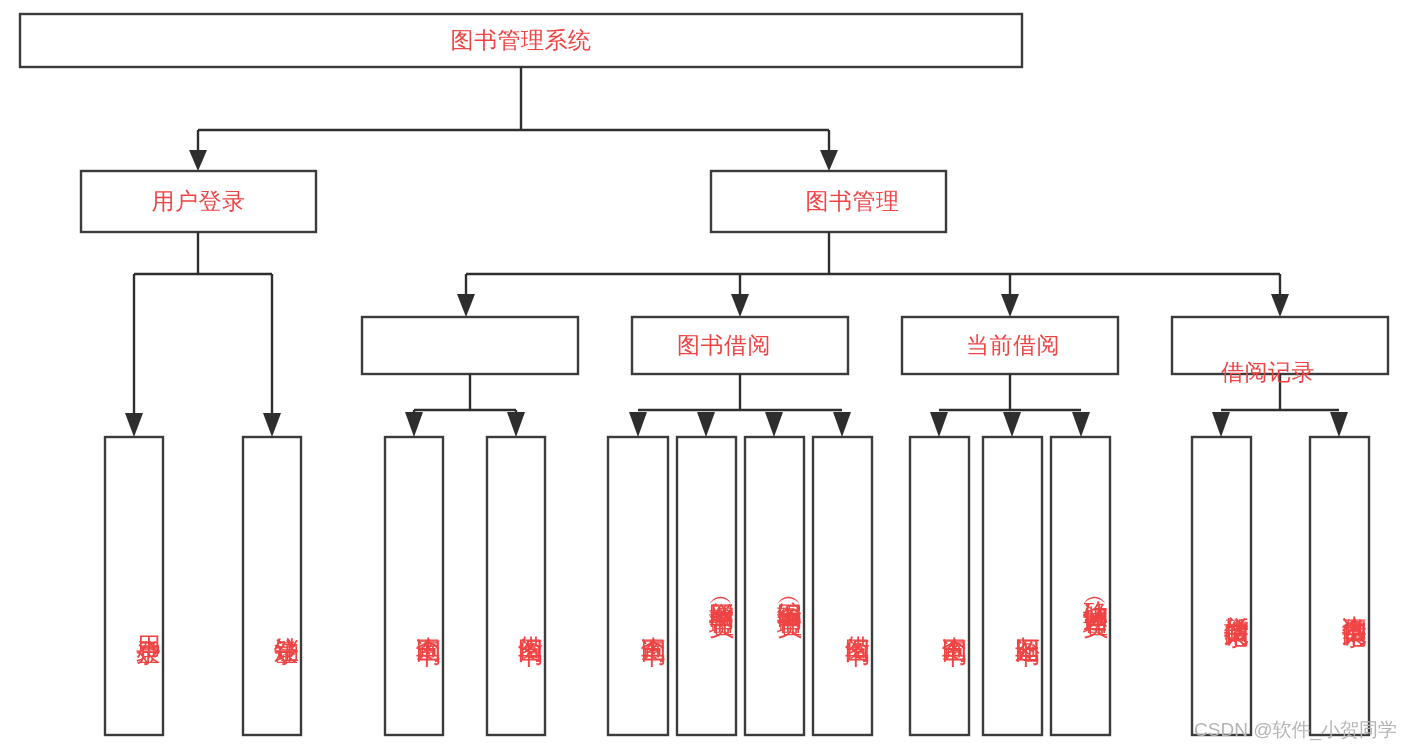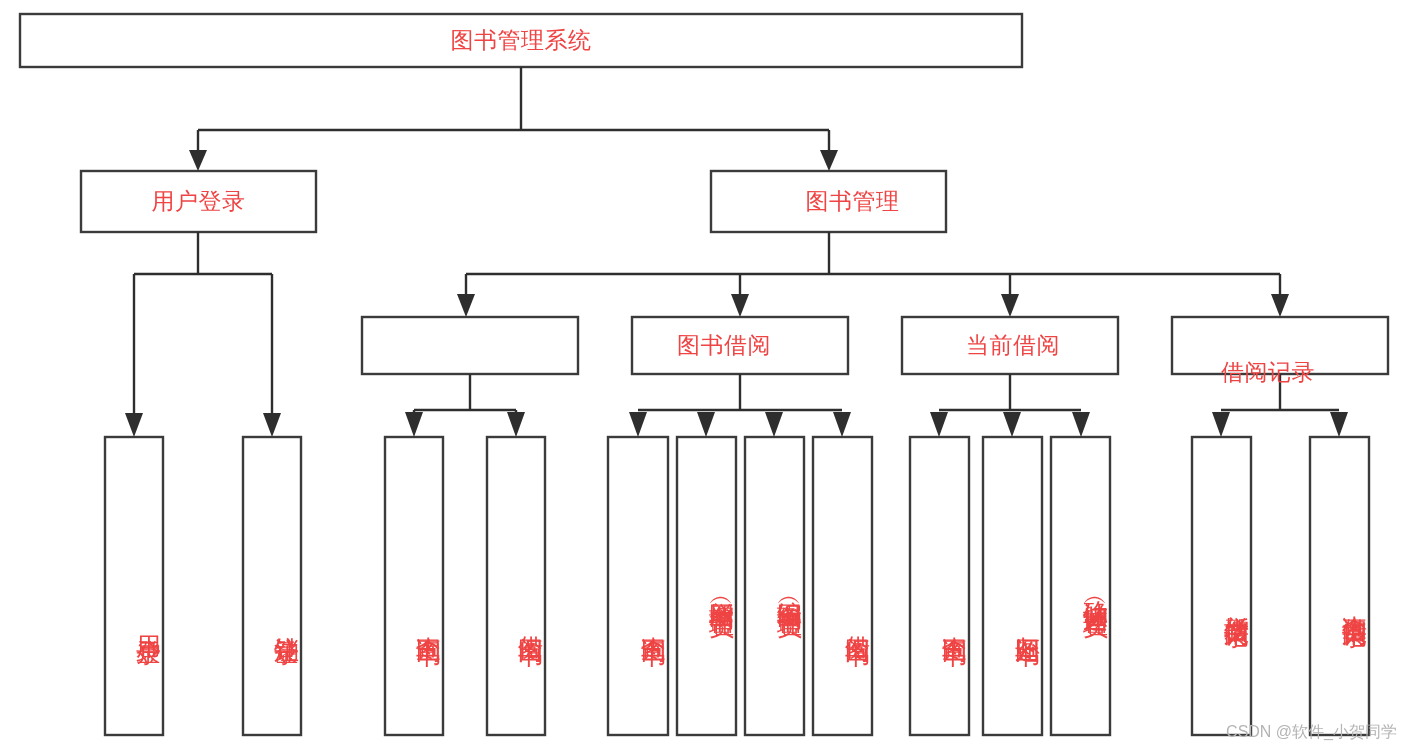--- a/index.html
+++ b/index.html
@@ -63,21 +63,21 @@
     letter-spacing: 2px;
     white-space: nowrap;
     align-items: flex-start;
     justify-content: center;
     padding-top: 6px;
   }
   .watermark {
     position: absolute;
     right: 8px;
     bottom: 4px;
-    font-size: 16px;
+    font-size: 19px;
     color: #b4b4b4;
     font-family: "Liberation Sans", "DejaVu Sans", sans-serif;
     white-space: nowrap;
     user-select: none;
   }
 </style>
 </head>
 <body>
 
 <div id="diagram-root">

